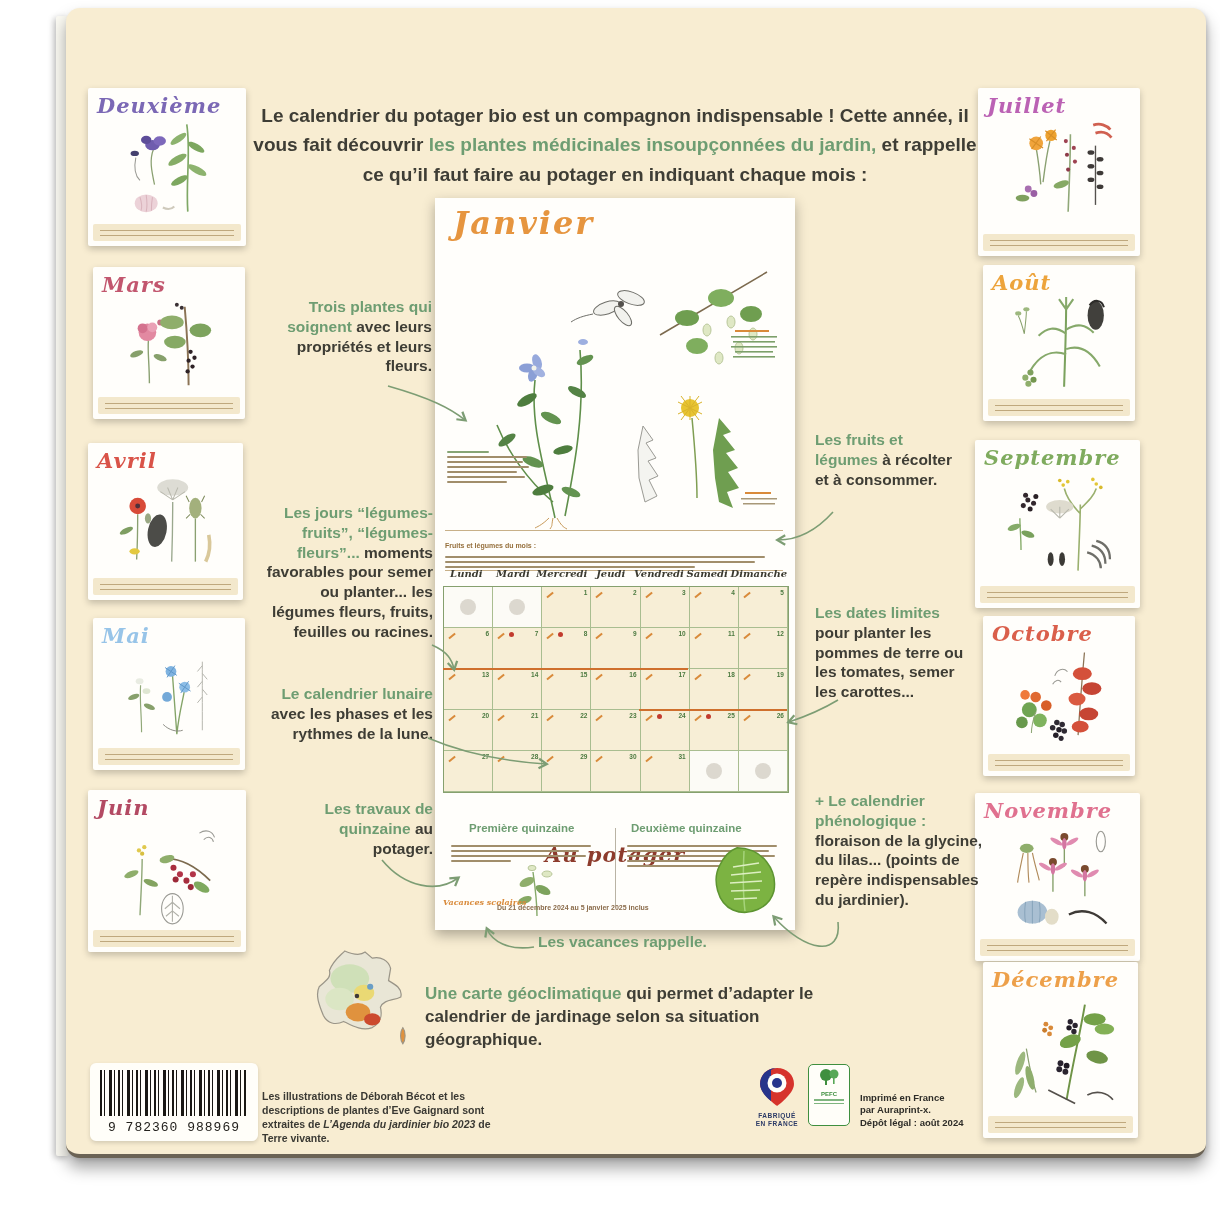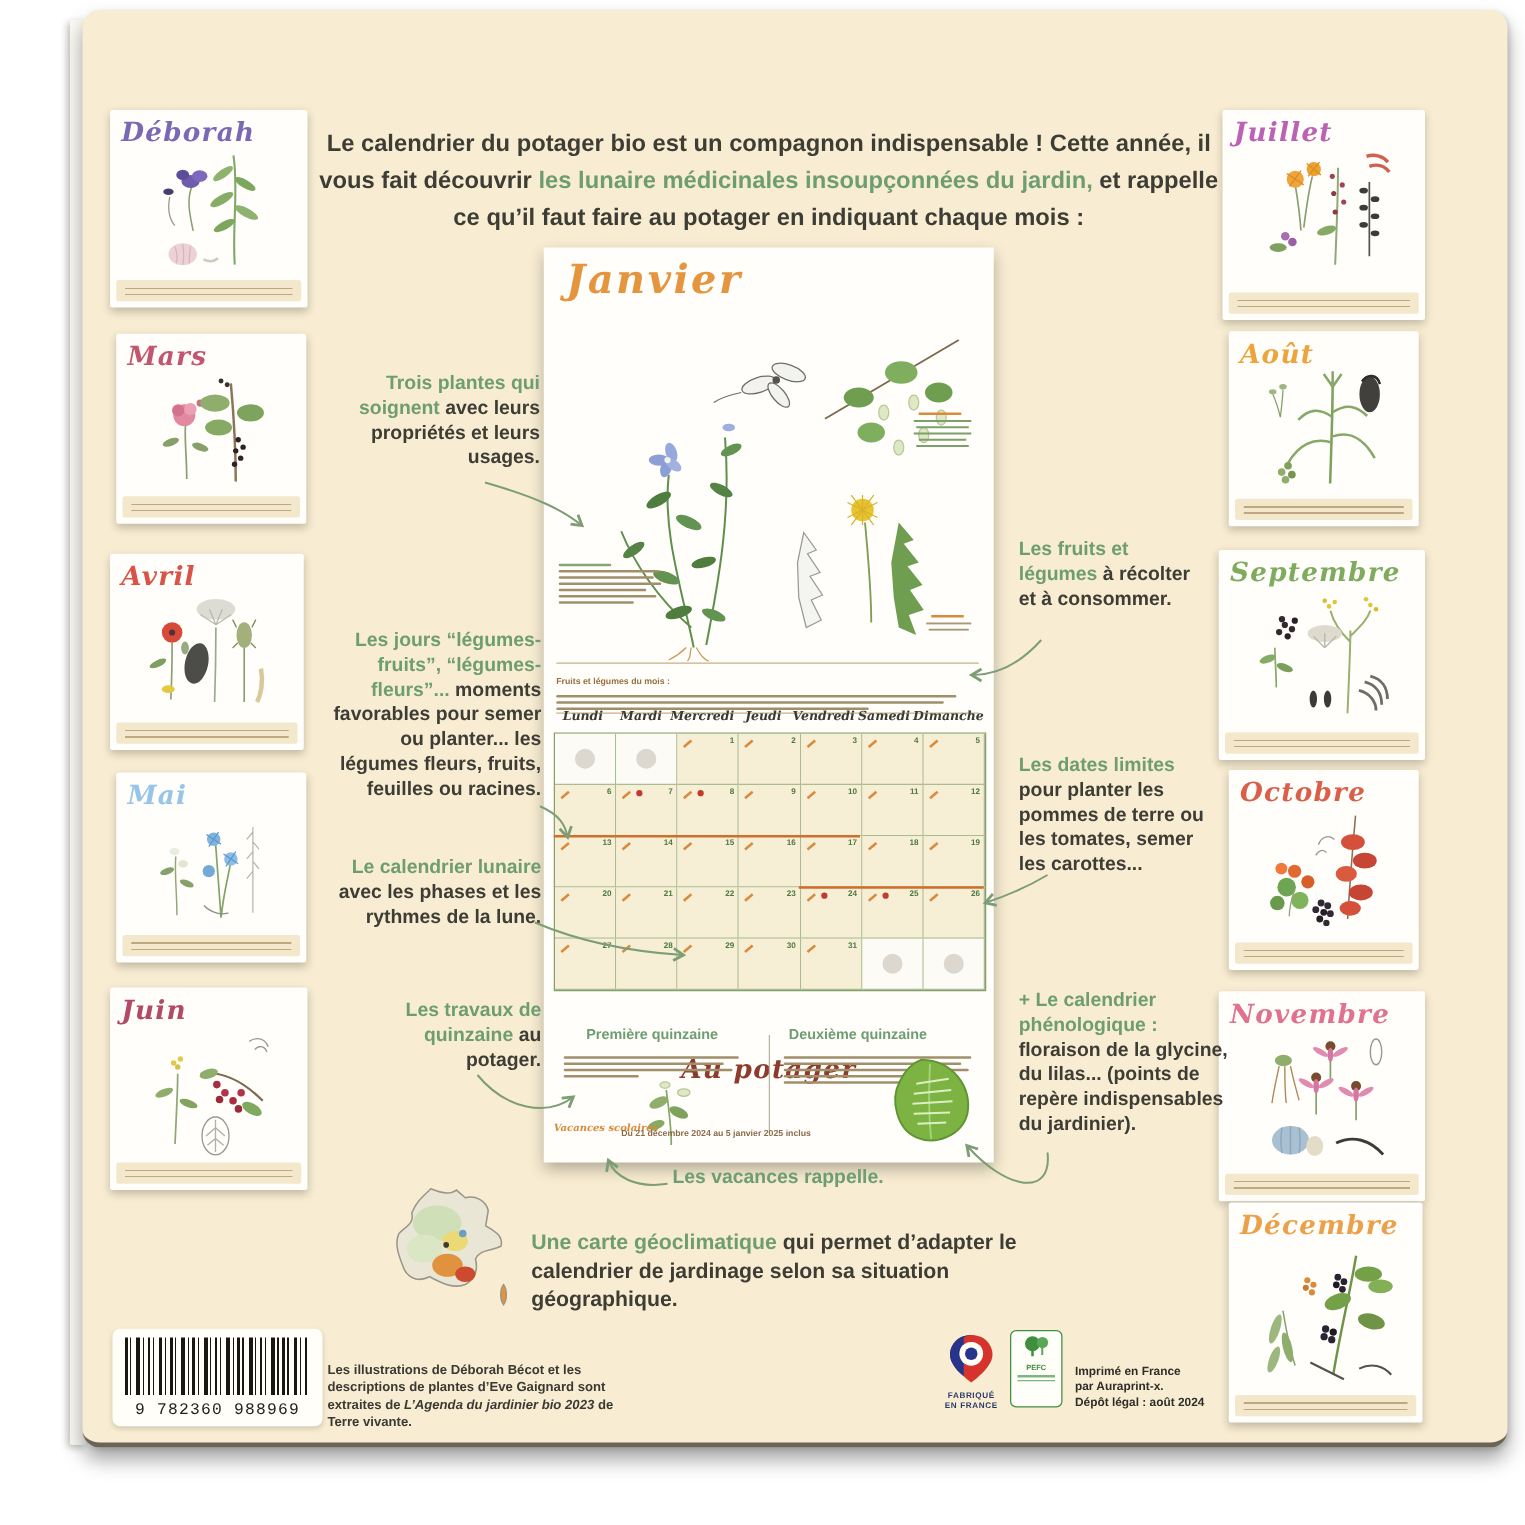--- a/index.html
+++ b/index.html
@@ -83,24 +83,24 @@
   .printinfo{position:absolute;left:860px;top:1092px;width:140px;font-size:9.5px;font-weight:bold;
     line-height:1.3;color:#2e2d28;}
 </style>
 </head>
 <body>
 
 <div id="stage">
   <div class="page-edge"></div>
   <div class="cover"></div>
 
-  <p class="intro"><span>Le calendrier du potager bio est un </span><span>compagnon indispensable !</span><span> Cette année, il vous fait découvrir </span><span class="g">les lunaire médicinales insoupçonnées du jardin,</span><span> et rappelle ce qu’il faut faire au potager en indiquant chaque mois :</span></p>
+  <p class="intro"><span>Le calendrier du potager bio est un </span><span>compagnon indispensable !</span><span> Cette année, il vous fait découvrir </span><span class="g">les plantes médicinales insoupçonnées du jardin,</span><span> et rappelle ce qu’il faut faire au potager en indiquant chaque mois :</span></p>
 
   <div class="mcard" style="left:88px;top:88px;width:158px;height:158px;">
-    <span class="mlabel" style="color: rgb(123, 104, 181);">Déborah</span>
+    <span class="mlabel" style="color: rgb(123, 104, 181);">Deuxième</span>
     <div class="mart"><svg viewBox="0 0 100 100">
       <path d="M70,92 C68,62 73,34 69,8" fill="none" stroke="#7fa865" stroke-width="1.6"></path>
       <ellipse cx="61" cy="22" rx="9" ry="3.2" fill="#8db36e" transform="rotate(-35 61 22)"></ellipse>
       <ellipse cx="78" cy="30" rx="9" ry="3.2" fill="#7da75f" transform="rotate(30 78 30)"></ellipse>
       <ellipse cx="60" cy="42" rx="10" ry="3.4" fill="#86ad66" transform="rotate(-30 60 42)"></ellipse>
       <ellipse cx="79" cy="52" rx="10" ry="3.4" fill="#8db36e" transform="rotate(28 79 52)"></ellipse>
       <ellipse cx="62" cy="62" rx="9" ry="3.2" fill="#7da75f" transform="rotate(-28 62 62)"></ellipse>
       <path d="M38,66 C35,52 33,42 37,32" fill="none" stroke="#8aa071" stroke-width="1.2"></path>
       <ellipse cx="36" cy="28" rx="7" ry="5" fill="#6f5cae"></ellipse>
           <ellipse cx="43" cy="24" rx="6" ry="4.5" fill="#7d68bb"></ellipse>
@@ -659,21 +659,21 @@
           <path d="M24,48 L53,47"></path>
             <path d="M27,56 L50,55"></path>
         </g>
       </svg>
     </div>
 
     <div class="vac-label"><span>Vacances scolaires</span></div>
     <div class="vac-dates">Du 21 décembre 2024 au 5 janvier 2025 inclus</div>
   </div>
 
-  <div class="ann r" style="left:262px;top:297px;width:170px;"><span class="g">Trois plantes qui soignent</span><span> avec leurs propriétés et leurs usages.</span></div>
+  <div class="ann r" style="left:262px;top:297px;width:170px;"><span class="g">Trois plantes qui soignent</span><span> avec leurs propriétés et leurs fleurs.</span></div>
   <div class="ann r" style="left:258px;top:684px;width:175px;"><span class="g">Le calendrier lunaire</span><span> avec les phases et les rythmes de la lune.</span></div>
   <div class="ann r" style="left:255px;top:503px;width:178px;"><span class="g">Les jours “légumes-fruits”, “légumes-fleurs”...</span><span> moments favorables pour semer ou planter... les légumes fleurs, fruits, feuilles ou racines.</span></div>
   <div class="ann r" style="left:300px;top:799px;width:133px;"><span class="g">Les travaux de quinzaine</span><span> au potager.</span></div>
 
   <div class="ann" style="left:815px;top:430px;width:138px;"><span class="g">Les fruits et légumes</span><span> à récolter et à consommer.</span></div>
   <div class="ann" style="left:815px;top:603px;width:152px;"><span class="g">Les dates limites</span><span> pour planter les pommes de terre ou les tomates, semer les carottes...</span></div>
   <div class="ann" style="left:815px;top:791px;width:170px;"><span class="g">+ Le calendrier phénologique :</span><span> floraison de la glycine, du lilas... (points de repère indispensables du jardinier).</span></div>
 
   <div class="ann" style="left:538px;top:932px;width:220px;"><span class="g">Les vacances rappelle.</span></div>
   <div class="carte-txt"><span class="g">Une carte géoclimatique</span><span> qui permet d’adapter le calendrier de jardinage selon sa situation géographique.</span></div>

